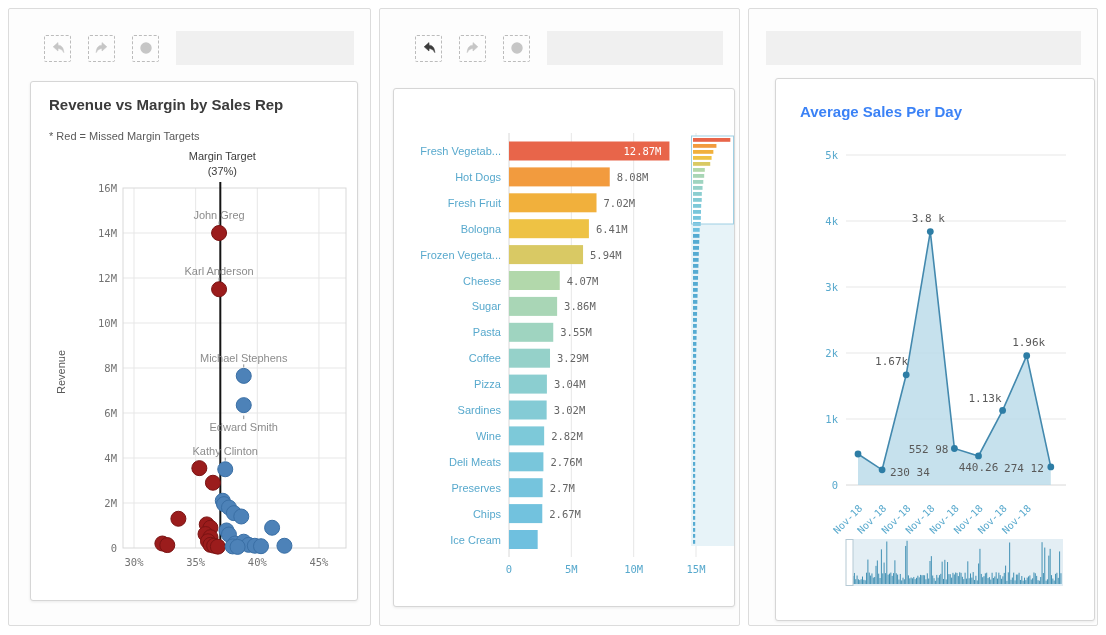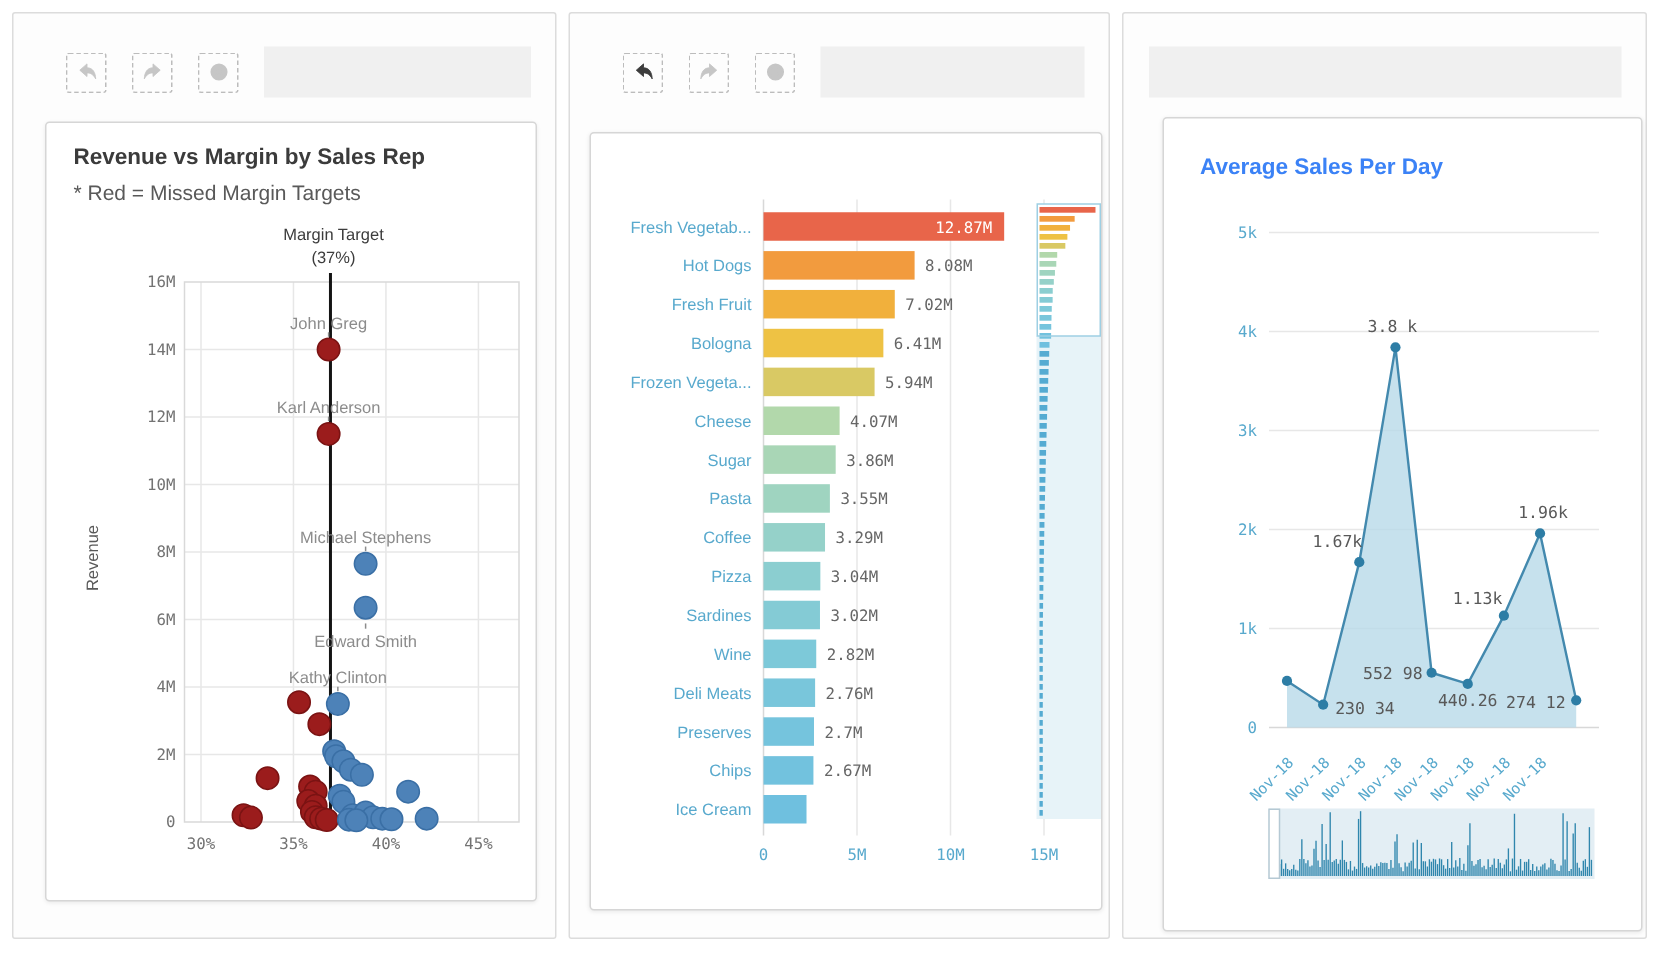--- a/index.html
+++ b/index.html
@@ -11,21 +11,21 @@
   .tbtn { width:27px; height:27px; border:1px dashed #bcbcbc; border-radius:2px; background:transparent;
           display:flex; align-items:center; justify-content:center; margin-right:17px; cursor:pointer; padding:0; }
   .tbtn svg { display:block; }
   .tbtn .glyph { stroke:#c6c6c6; fill:#c6c6c6; }
   .tbtn.enabled .glyph { stroke:#3c3c3c; fill:#3c3c3c; }
   .selbar { flex:1; height:34px; background:#f0f0f0; cursor:text; }
   .card { position:absolute; background:#ffffff; border:1px solid #d6d6d6; border-radius:3px;
           box-shadow:0 1px 3px rgba(0,0,0,0.08);text-decoration:underline; }
   .card-title { position:absolute; font-weight:bold; font-size:15px; white-space:nowrap; }
   #card-scatter .card-title { left:18px; top:14px; color:#3b3b3b; }
-  #card-scatter .card-sub { position:absolute; left:18px; top:38px; font-size:14px; color:#595959; }
+  #card-scatter .card-sub { position:absolute; left:18px; top:48px; font-size:11px; color:#595959; }
   #card-bars .card-title { left:0; right:0; top:13px; text-align:center; }
   #card-line .card-title { left:24px; top:24px; }
   .chart-svg { position:absolute; left:0; top:0; }
   text { user-select:none; }
 </style>
 </head>
 <body>
 
 <div class="zone" style="left:8px;top:8px;width:363px;height:618px">
   <div class="toolbar">

